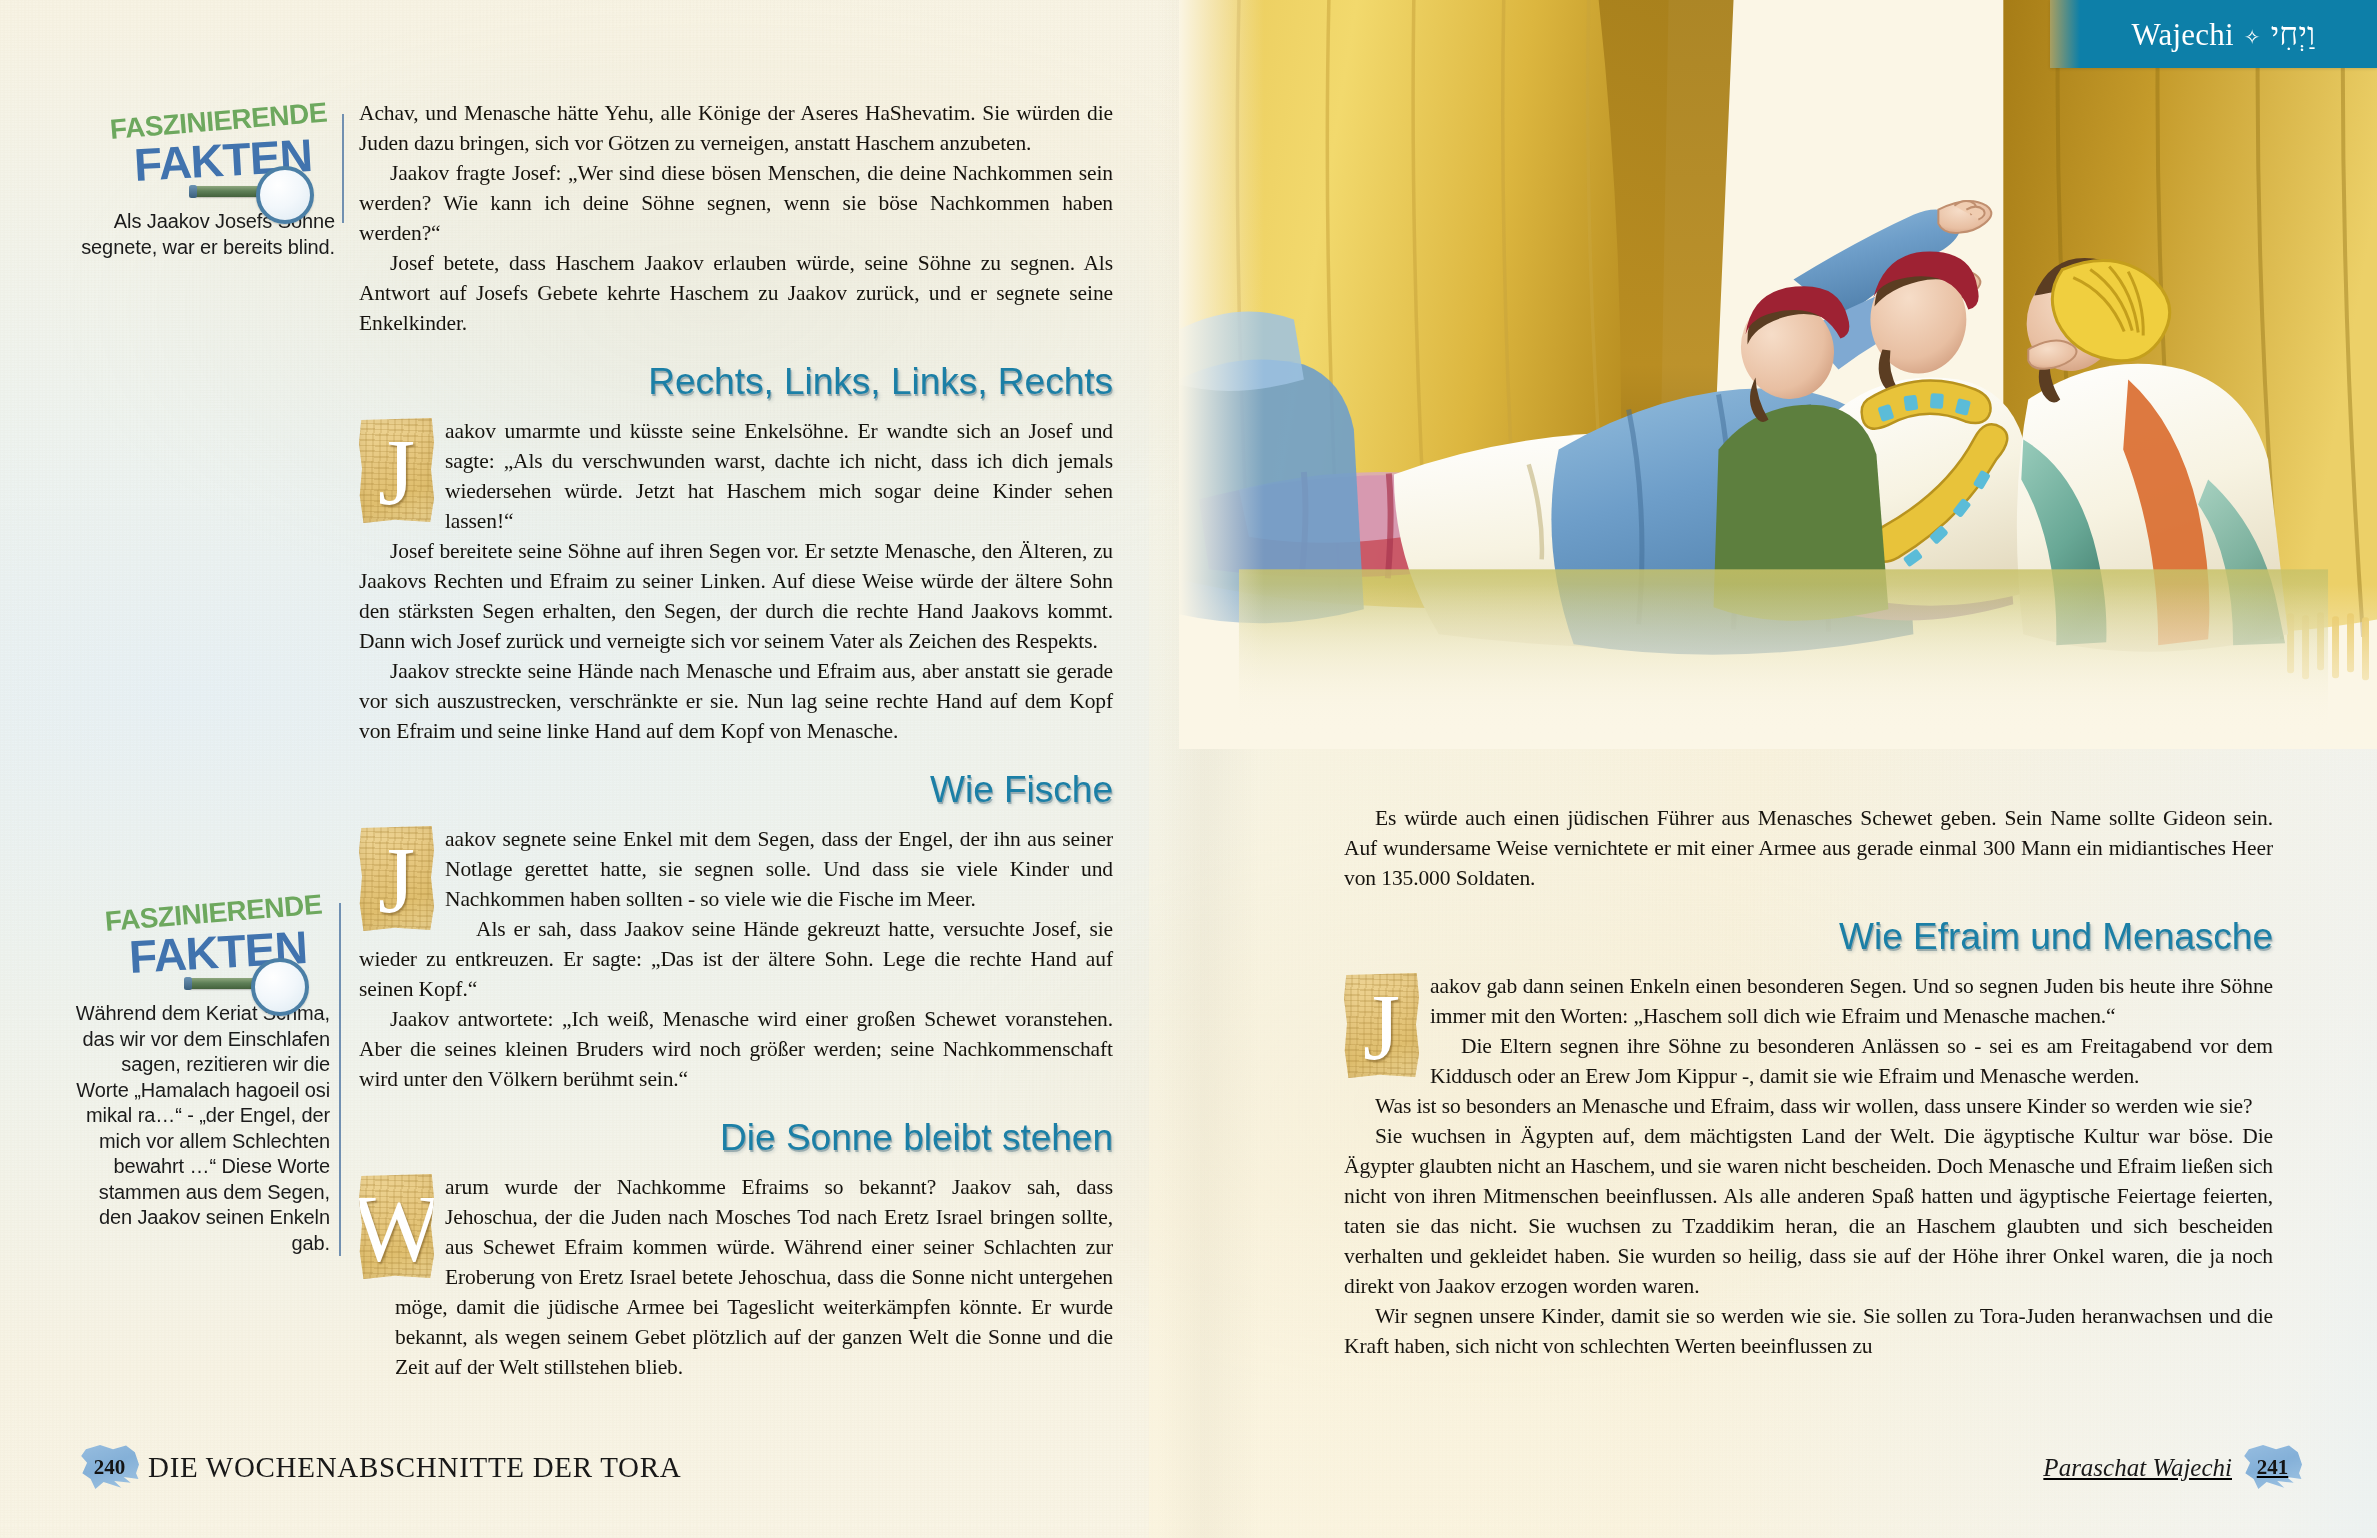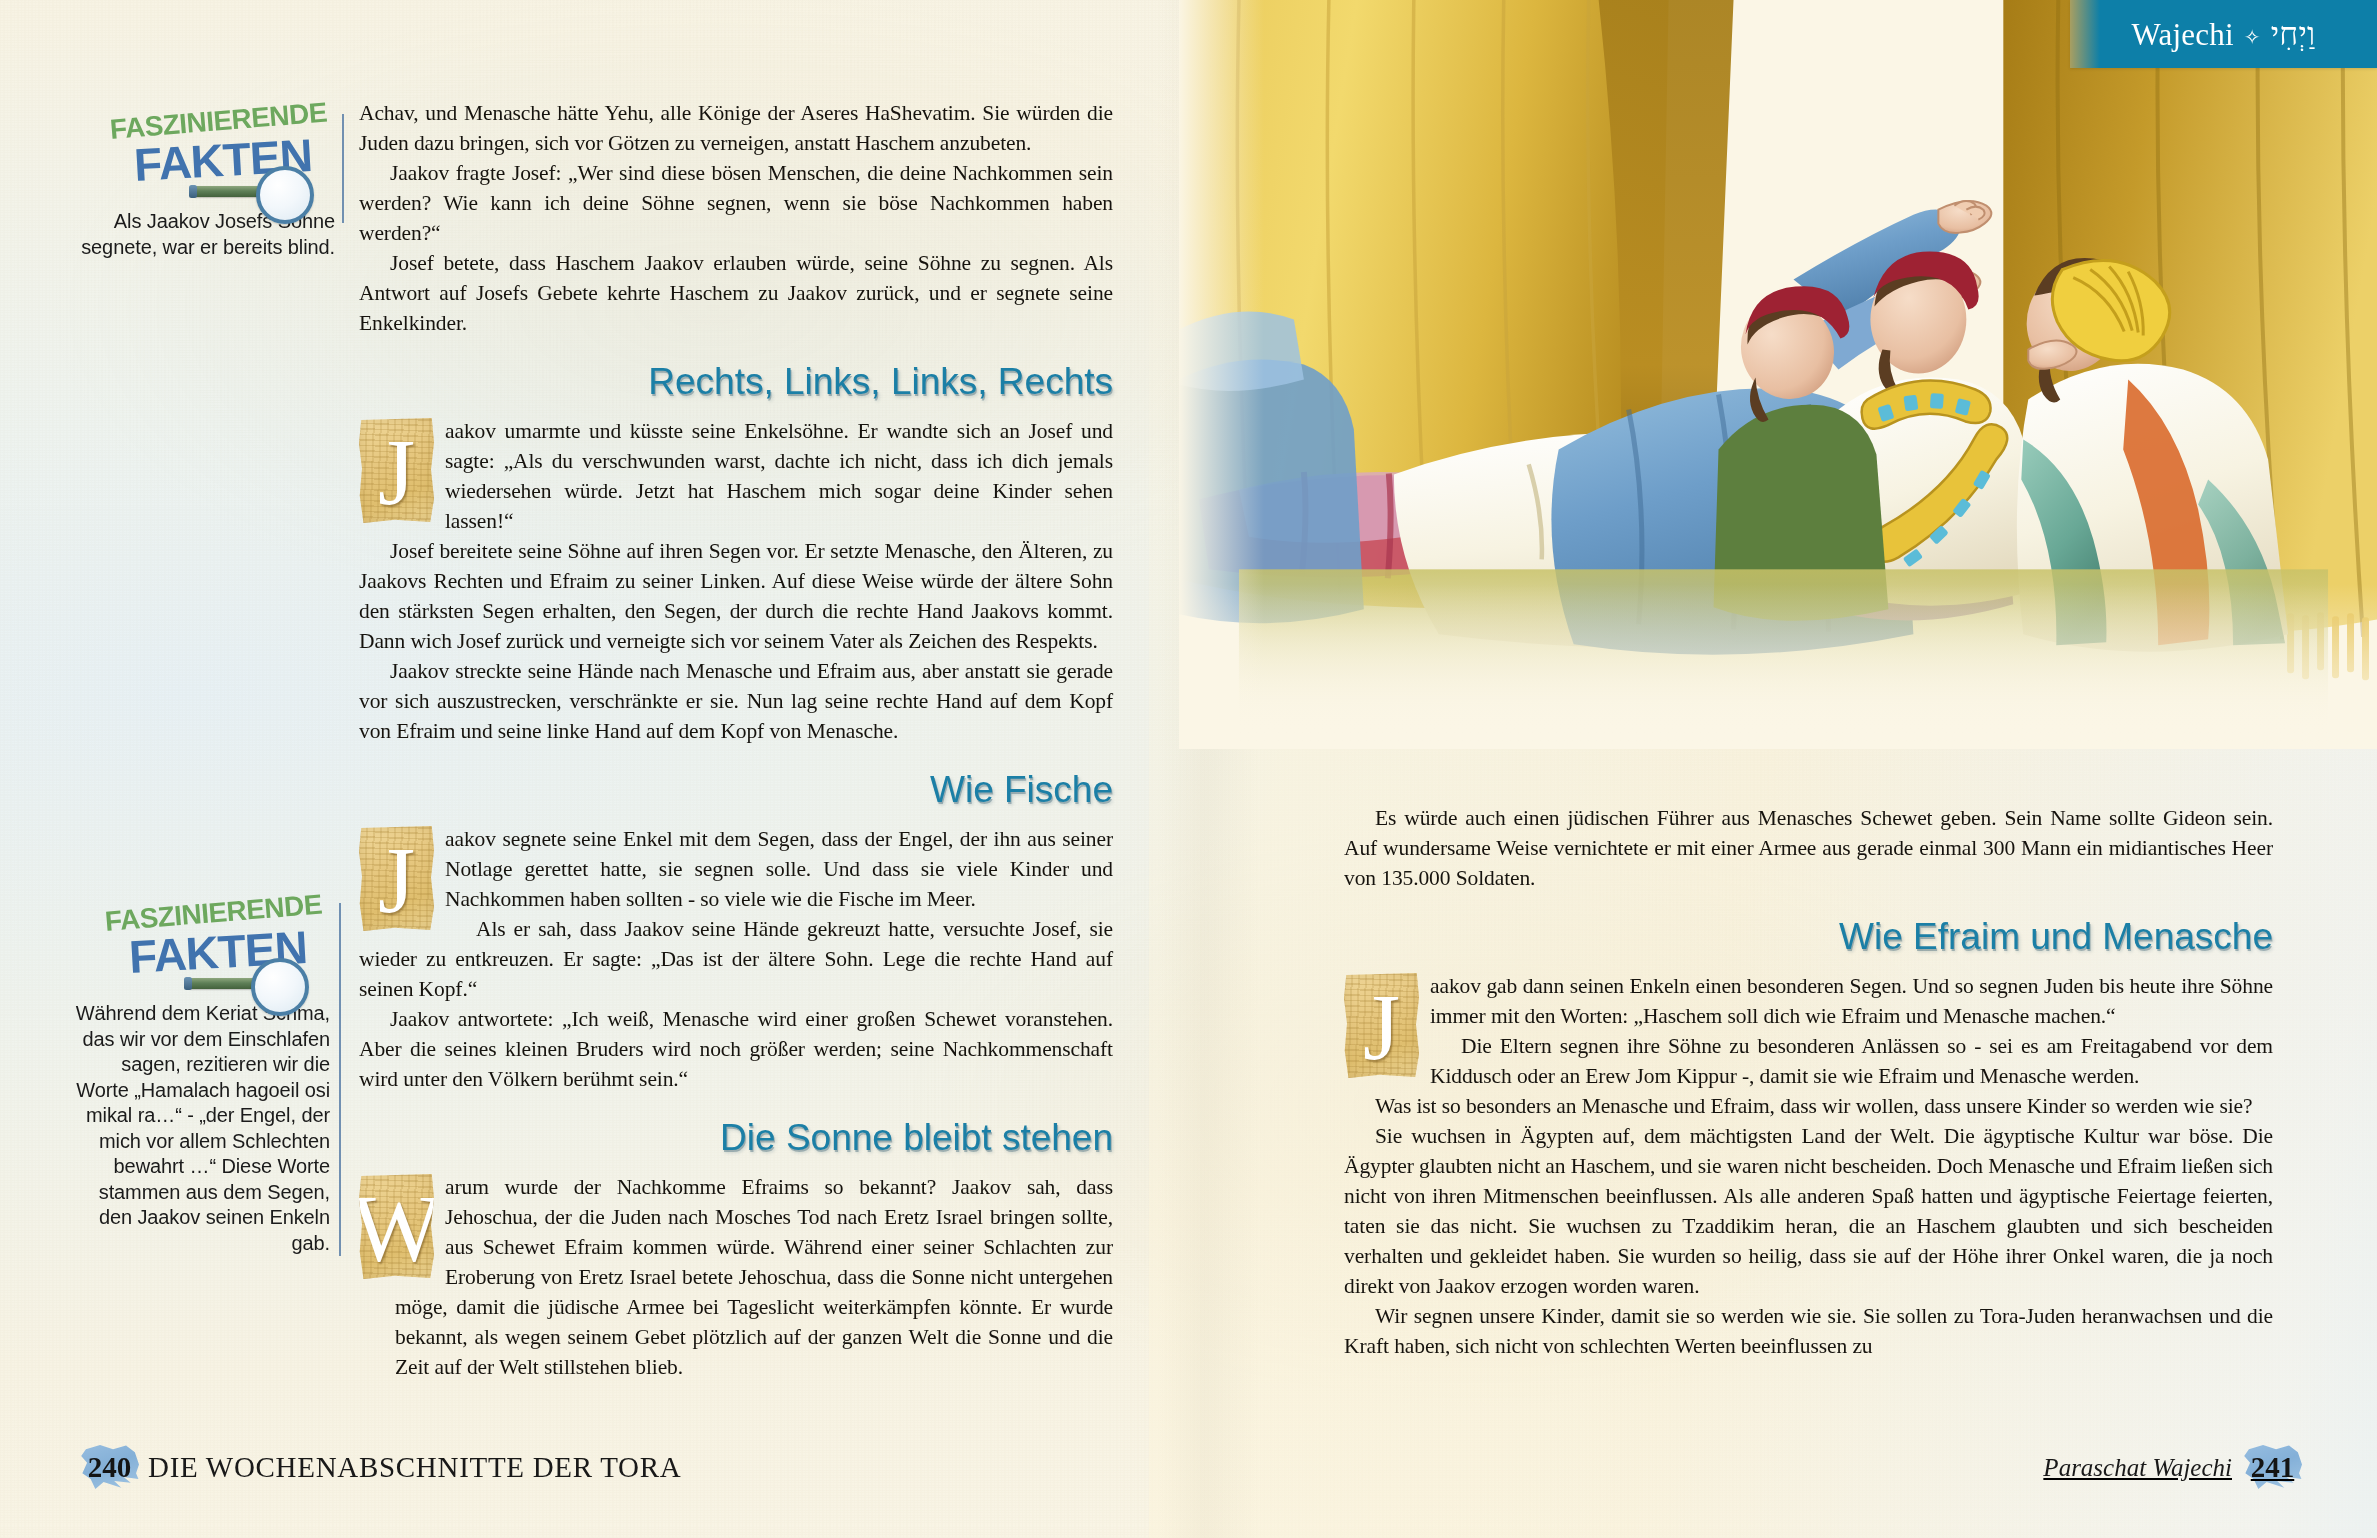--- a/index.html
+++ b/index.html
@@ -35,20 +35,21 @@
     background:linear-gradient(90deg, rgba(186,178,152,.0), rgba(186,178,152,.10) 45%, rgba(186,178,152,.0));
   }
 
   
   #header-banner{
     position:absolute;right:0;top:0;width:307px;height:68px;
     background:#0d7fa8;
     display:flex;align-items:center;justify-content:center;
     box-shadow:0 1px 3px rgba(0,0,0,.12);
     z-index:30;
+    padding-left:20px;
   }
   #header-banner .ban-fade{
     position:absolute;left:0;top:0;width:30px;height:100%;
     background:linear-gradient(90deg, rgba(196,164,84,.85), rgba(13,127,168,1));
   }
   .banner-text{
     color:#ffffff;font-size:31px;letter-spacing:0.2px;
     font-family:"Liberation Serif",serif;position:relative;z-index:2;
     white-space:nowrap;
   }
@@ -178,21 +179,21 @@
   }
   .pg-blob::before{
     content:"";position:absolute;inset:0;
     background:linear-gradient(160deg,#8fb9df 0%,#7aaad6 45%,#9cc3e4 100%);
     clip-path:polygon(10% 12%,34% 3%,56% 12%,78% 4%,93% 18%,100% 44%,95% 62%,99% 74%,74% 70%,86% 82%,58% 78%,70% 92%,40% 80%,26% 95%,18% 74%,4% 62%,12% 40%,2% 26%);
     opacity:.92;
   }
   .pg-num{
     position:relative;z-index:2;
     font-family:"Liberation Serif",serif;font-weight:bold;
-    font-size:29px;color:#141414;
+    font-size:21px;color:#141414;
   }
   .foot-label{
     font-family:"Liberation Serif",serif;
     font-size:29px;color:#191919;letter-spacing:0.7px;
     margin-left:9px;
   }
   .foot-label-ital{
     font-family:"Liberation Serif",serif;font-style:italic;
     font-size:25px;color:#191919;margin-right:11px;
   }

